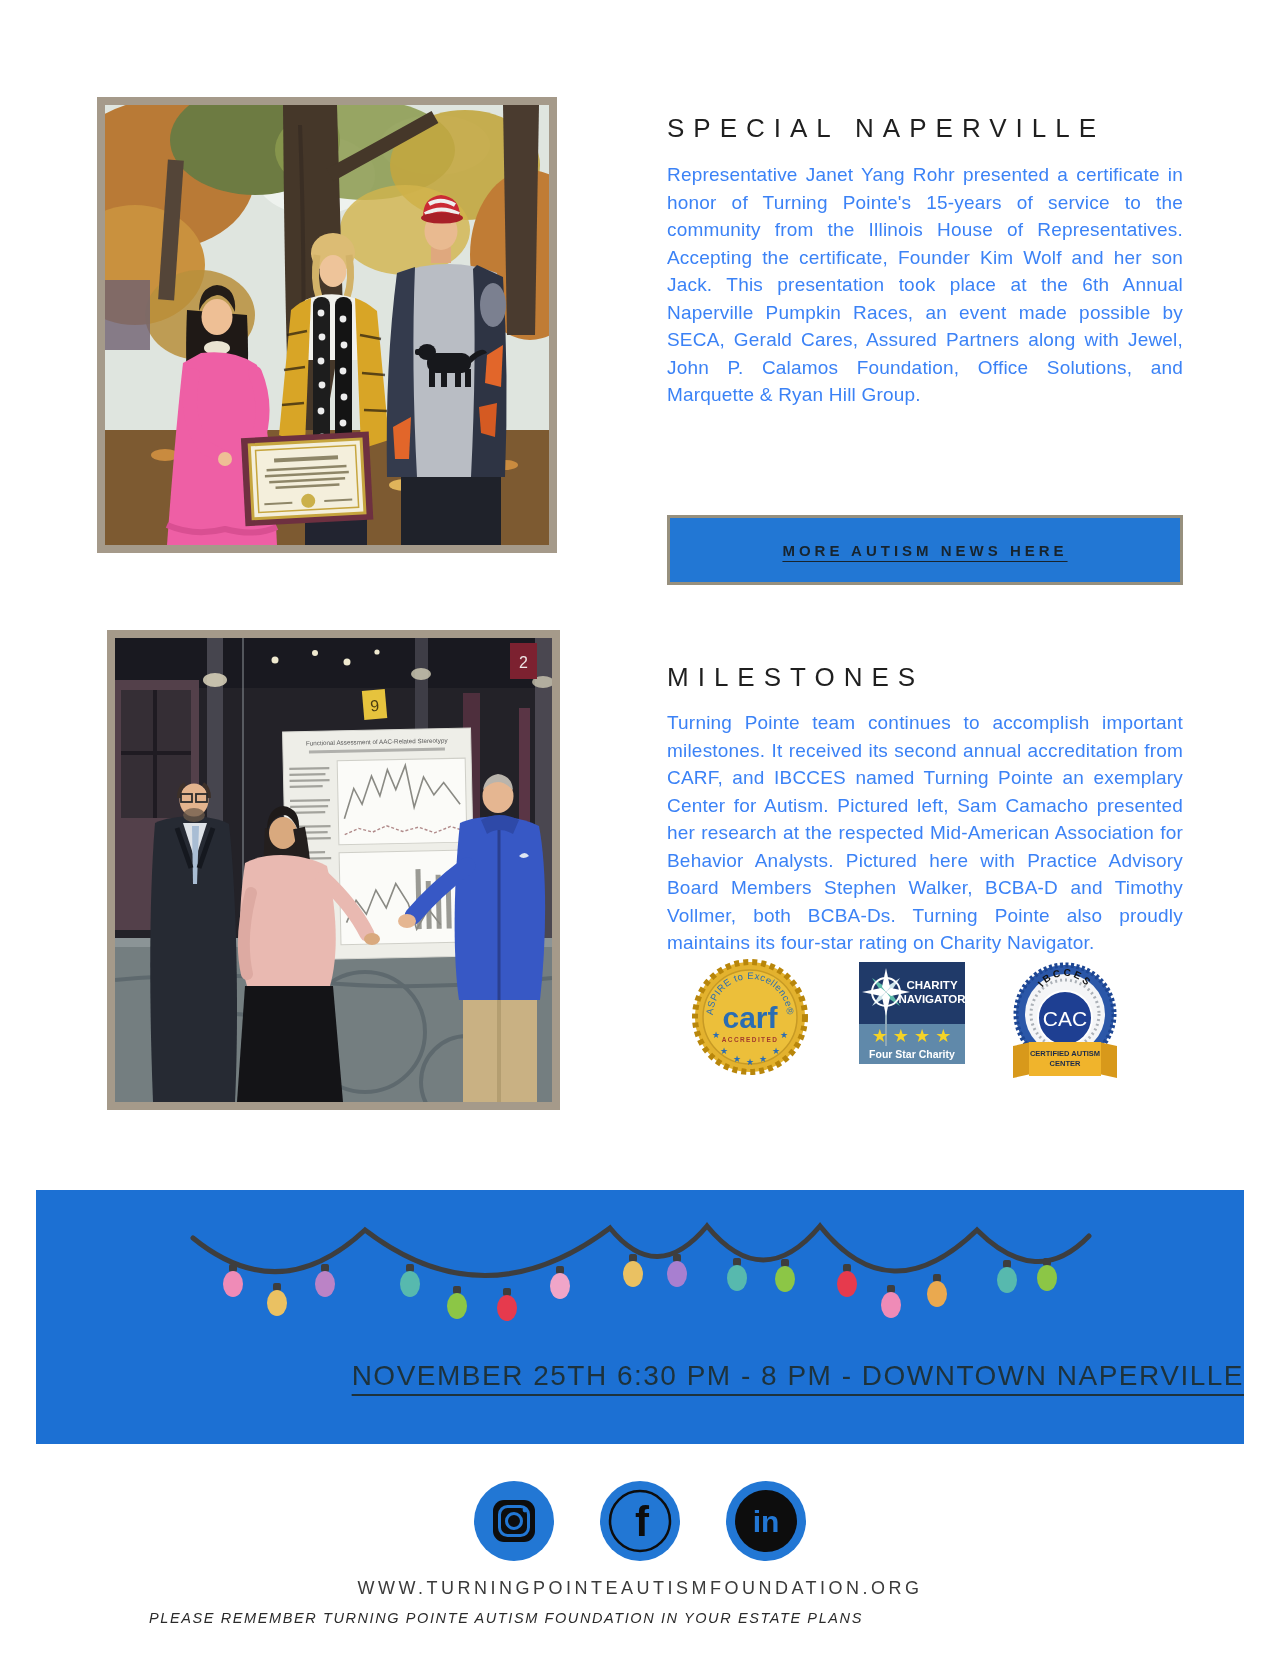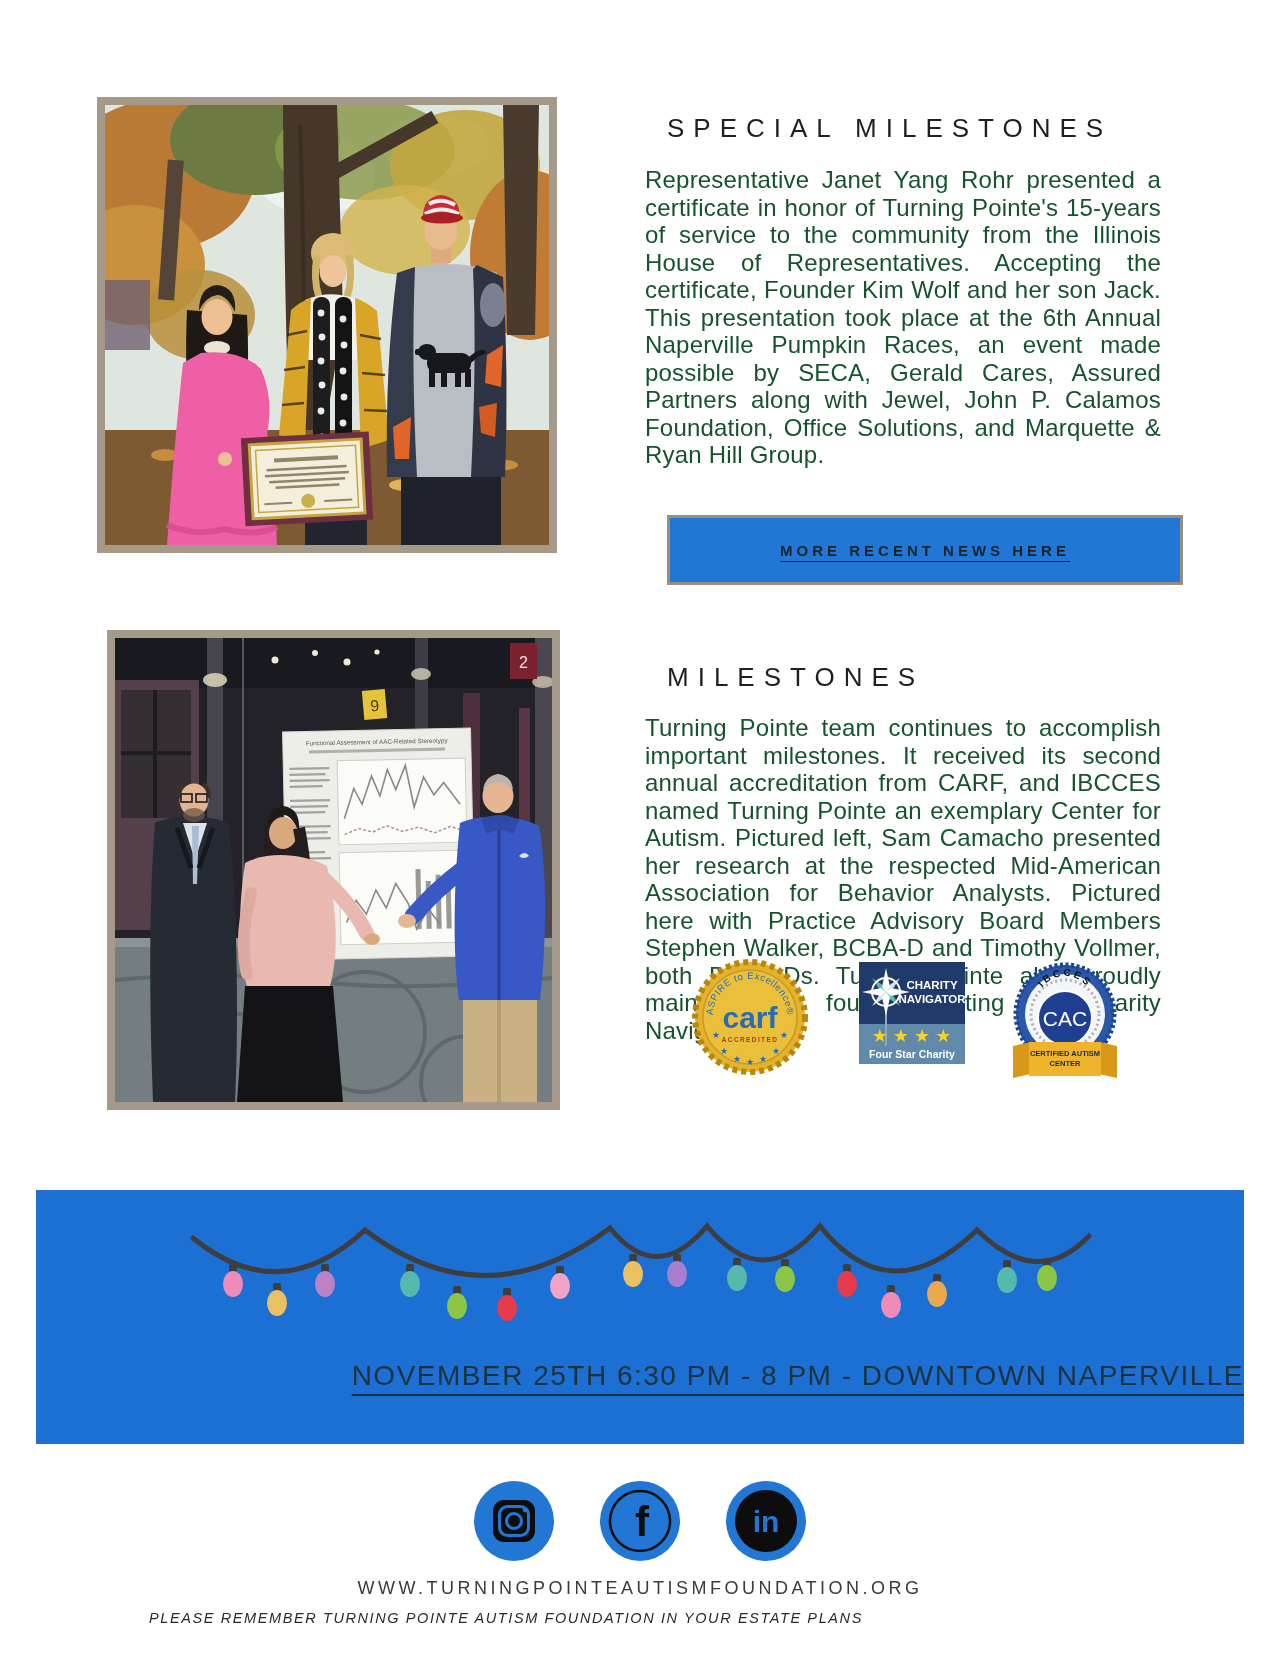--- a/index.html
+++ b/index.html
@@ -9,22 +9,22 @@
 
   .photo-frame{position:absolute;border:8px solid #a59a8a;background:#dfe5df;}
   #photo1{left:97px;top:97px;width:444px;height:440px;}
   #photo2{left:107px;top:630px;width:437px;height:464px;}
 
   .section-title{position:absolute;left:667px;width:520px;font-size:26px;font-weight:500;
                  letter-spacing:9px;color:#1f1f1f;white-space:nowrap;}
   #sr-title{top:96px;}
   #ms-title{top:645px;}
 
-  .body-text{position:absolute;left:645px;width:516px;font-size:24px;line-height:27.5px;
-             color:#14532d;text-align:justify;letter-spacing:.2px;}
+  .body-text{position:absolute;left:667px;width:516px;font-size:19px;line-height:27.5px;
+             color:#3b82f6;text-align:justify;letter-spacing:.2px;}
   #sr-body{top:142px;}
   #ms-body{top:690px;}
 
   #news-btn{position:absolute;left:667px;top:515px;width:516px;height:70px;
             background:#2277d4;border:3px solid #97907e;display:flex;align-items:center;
             justify-content:center;cursor:pointer;box-sizing:border-box;}
   #news-btn span{font-size:15px;font-weight:600;letter-spacing:4px;color:#17242e;
                  text-decoration:underline;text-underline-offset:5px;}
 
   .badge{position:absolute;padding-left:33px;}
@@ -160,25 +160,25 @@
             <rect x="50" y="26" width="6" height="18"></rect>
           <path d="M54,14 Q68,2 72,10 Q64,12 56,20 Z"></path>
           <ellipse cx="12" cy="9" rx="9" ry="8"></ellipse>
           <rect x="0" y="6" width="8" height="6" rx="2"></rect>
         </g>
         <rect x="296" y="372" width="100" height="68" fill="#1f222a"></rect>
       </g>
     </svg>
   </div>
 
-  <h1 class="section-title" id="sr-title">SPECIAL MILESTONES</h1>
+  <h1 class="section-title" id="sr-title">SPECIAL NAPERVILLE</h1>
   <p class="body-text" id="sr-body">Representative Janet Yang Rohr presented a certificate in honor of Turning Pointe's 15-years of service to the community from the Illinois House of Representatives. Accepting the certificate, Founder Kim Wolf and her son Jack. This presentation took place at the 6th Annual Naperville Pumpkin Races, an event made possible by SECA, Gerald Cares, Assured Partners along with Jewel, John P. Calamos Foundation, Office Solutions, and Marquette &amp; Ryan Hill Group.</p>
 
   <div id="news-btn">
-    <span>MORE RECENT NEWS HERE</span>
+    <span>MORE AUTISM NEWS HERE</span>
   </div>
 
   <div class="photo-frame" id="photo2">
     <svg viewBox="0 0 437 464" width="437" height="464">
       <rect width="437" height="464" fill="#232228"></rect>
       <rect width="437" height="50" fill="#191920"></rect>
       <rect x="0" y="42" width="84" height="250" fill="#53404a"></rect>
       <rect x="6" y="52" width="70" height="128" fill="#352e35"></rect>
       <line x1="40" y1="52" x2="40" y2="180" stroke="#1f1b22" stroke-width="4"></line>
       <line x1="6" y1="115" x2="76" y2="115" stroke="#1f1b22" stroke-width="4"></line>

